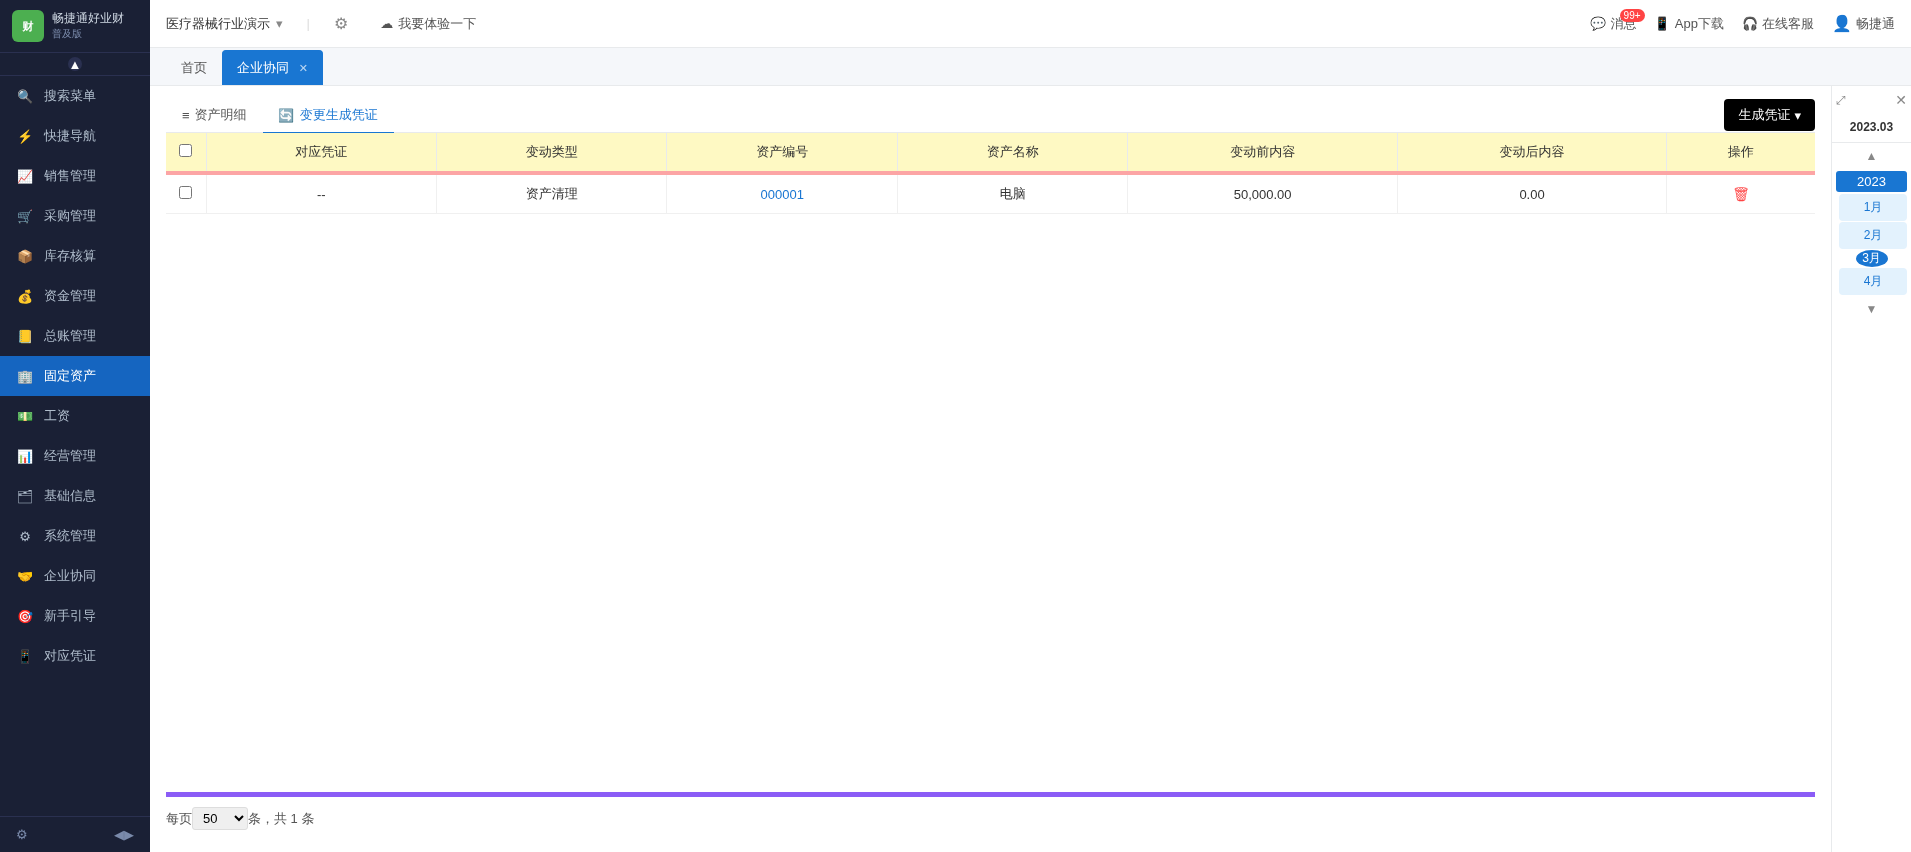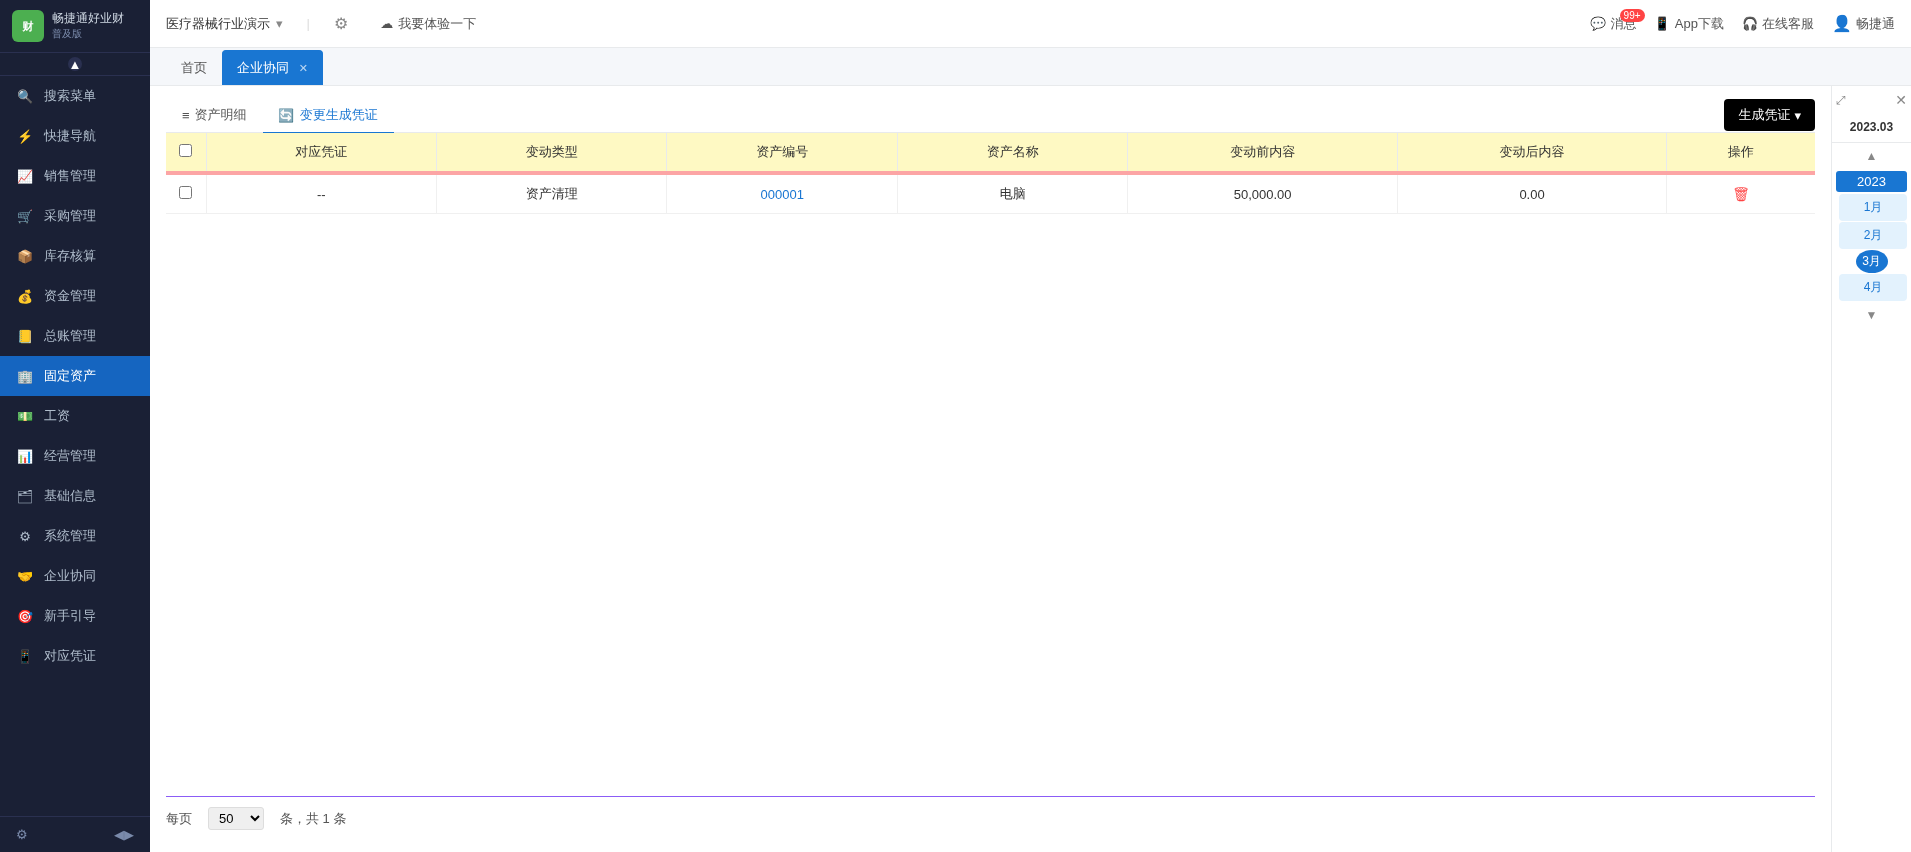--- a/index.html
+++ b/index.html
@@ -188,24 +188,24 @@
     .checkbox-cell { width: 40px; }
     .checkbox-input { cursor: pointer; }
     .asset-code { color: #1976d2; }
     .delete-btn { color: #f44; cursor: pointer; font-size: 14px; }
 
     
     .pagination {
       padding: 10px 0;
       display: flex;
       align-items: center;
-      gap: 16px;
+      gap: 0;
       font-size: 13px;
       color: #555;
-      border-top: 1px solid #8b5cf6;
+      border-top: 5px solid #8b5cf6;
       margin-top: 4px;
     }
     .page-size-select {
       border: 1px solid #ddd;
       border-radius: 3px;
       padding: 2px 6px;
       font-size: 13px;
       cursor: pointer;
     }
 
@@ -262,21 +262,21 @@
     }
     .cal-month.current-year {
       background: #e3f2fd;
       color: #1976d2;
       margin-left: 7px;
     }
     .cal-month.active {
       background: #1976d2;
       color: #fff;
       border-radius: 50%;
-      width: 32px; height: 23px;
+      width: 32px; height: 17px;
       margin: 1px auto;
       justify-content: center;
     }
 
     
     .sub-tabs-row {
       display: flex;
       align-items: center;
       border-bottom: 1px solid #e8eaec;
       margin-bottom: 0;

